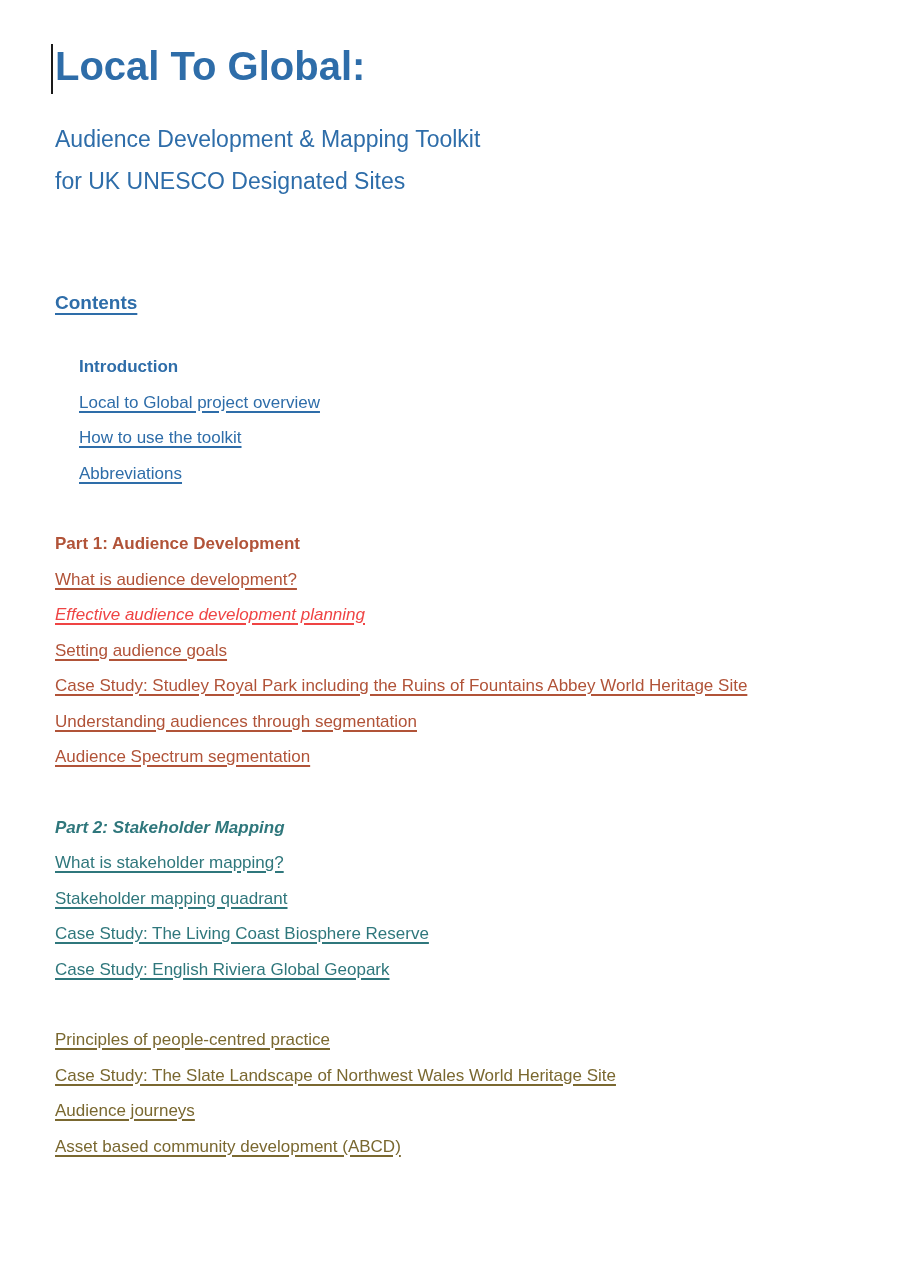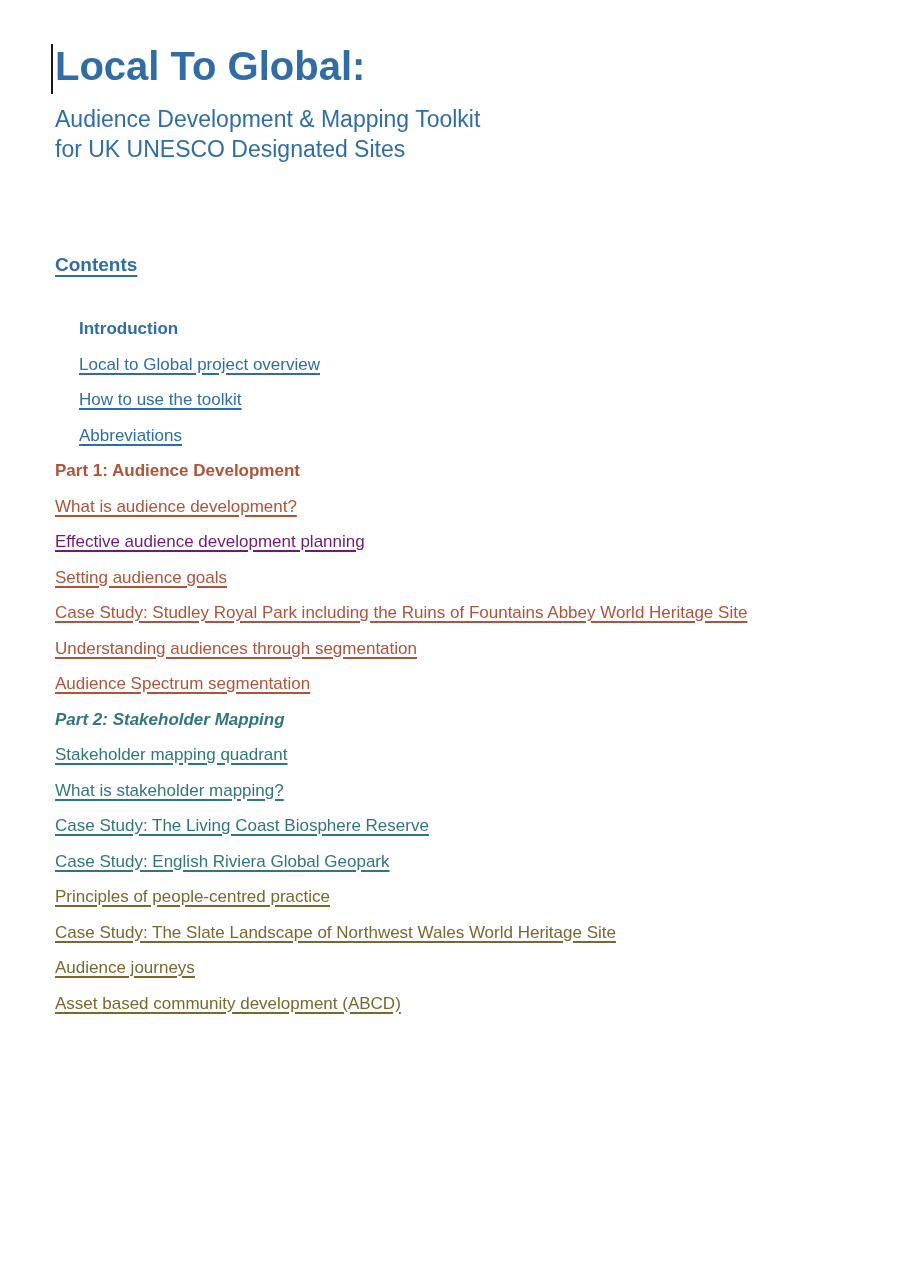--- a/index.html
+++ b/index.html
@@ -25,37 +25,37 @@
     height: 50px;
     background: #1a1a1a;
   }
   .doc-title {
     font-size: 40px;
     font-weight: bold;
     line-height: 48px;
     letter-spacing: 0px;
   }
   .doc-subtitle {
-    margin-top: 14px;
+    margin-top: 28px;
     font-size: 23px;
-    line-height: 30px;
+    line-height: 42px;
     white-space: pre-line;
   }
   .contents-heading {
     margin-top: 84px;
     font-size: 19px;
     font-weight: bold;
     line-height: 34px;
     text-decoration: underline;
     text-decoration-thickness: 2px;
     text-underline-offset: 4px;
     display: inline-block;
   }
   .toc { display: block; }
-  .toc-section { display: block; }
+  .toc-section { display: block; margin-top: 35px; }
   .toc-section:first-child { margin-top: 29px; margin-left: 24px; }
   .toc-heading {
     font-size: 17px;
     font-weight: bold;
     line-height: 35.5px;
     display: block;
   }
   .toc-link {
     font-size: 17px;
     line-height: 35.5px;
@@ -82,30 +82,30 @@
   <nav class="toc">
       <section class="toc-section">
         <div class="toc-heading" style="color: rgb(46, 109, 169);">Introduction</div>
         <a class="toc-link" style="color: rgb(46, 109, 169);">Local to Global project overview</a>
         <a class="toc-link" style="color: rgb(46, 109, 169);">How to use the toolkit</a>
         <a class="toc-link" style="color: rgb(46, 109, 169);">Abbreviations</a>
       </section>
       <section class="toc-section">
         <div class="toc-heading" style="color: rgb(177, 83, 56);">Part 1: Audience Development</div>
         <a class="toc-link" style="color: rgb(177, 83, 56);">What is audience development?</a>
-        <a class="toc-link" style="color: #701a75;">Effective audience development planning</a>
+        <a class="toc-link" style="color: #ef4444; font-style: italic;">Effective audience development planning</a>
         <a class="toc-link" style="color: rgb(177, 83, 56);">Setting audience goals</a>
         <a class="toc-link" style="color: rgb(177, 83, 56);">Case Study: Studley Royal Park including the Ruins of Fountains Abbey World Heritage Site</a>
         <a class="toc-link" style="color: rgb(177, 83, 56);">Understanding audiences through segmentation</a>
         <a class="toc-link" style="color: rgb(177, 83, 56);">Audience Spectrum segmentation</a>
       </section>
       <section class="toc-section">
         <div class="toc-heading" style="color: rgb(47, 119, 124); font-style: italic;">Part 2: Stakeholder Mapping</div>
+        <a class="toc-link" style="color: rgb(47, 119, 124);">What is stakeholder mapping?</a>
         <a class="toc-link" style="color: rgb(47, 119, 124);">Stakeholder mapping quadrant</a>
-        <a class="toc-link" style="color: rgb(47, 119, 124);">What is stakeholder mapping?</a>
         <a class="toc-link" style="color: rgb(47, 119, 124);">Case Study: The Living Coast Biosphere Reserve</a>
         <a class="toc-link" style="color: rgb(47, 119, 124);">Case Study: English Riviera Global Geopark</a>
       </section>
       <section class="toc-section">
         <a class="toc-link" style="color: rgb(122, 104, 48);">Principles of people-centred practice</a>
         <a class="toc-link" style="color: rgb(122, 104, 48);">Case Study: The Slate Landscape of Northwest Wales World Heritage Site</a>
         <a class="toc-link" style="color: rgb(122, 104, 48);">Audience journeys</a>
         <a class="toc-link" style="color: rgb(122, 104, 48);">Asset based community development (ABCD)</a>
       </section>
     </nav>

